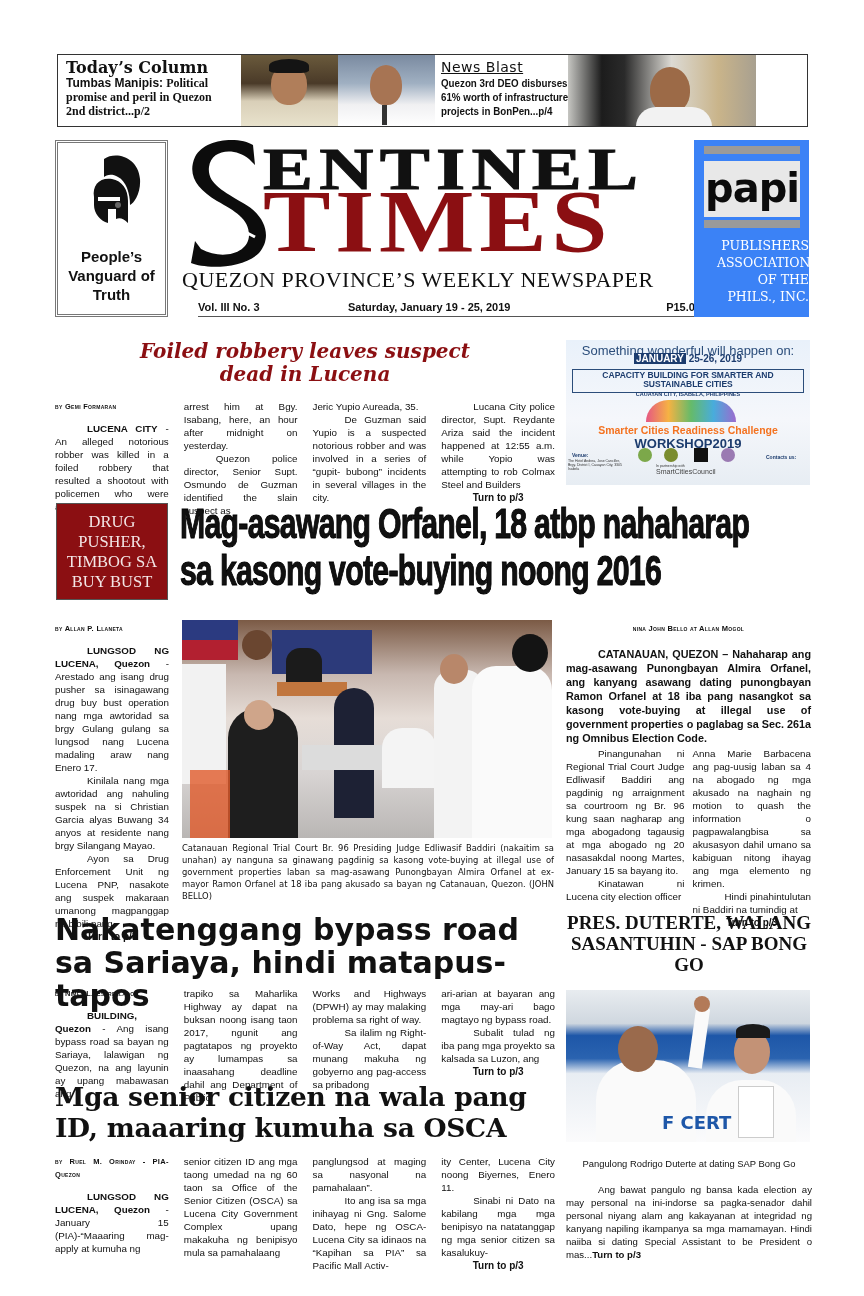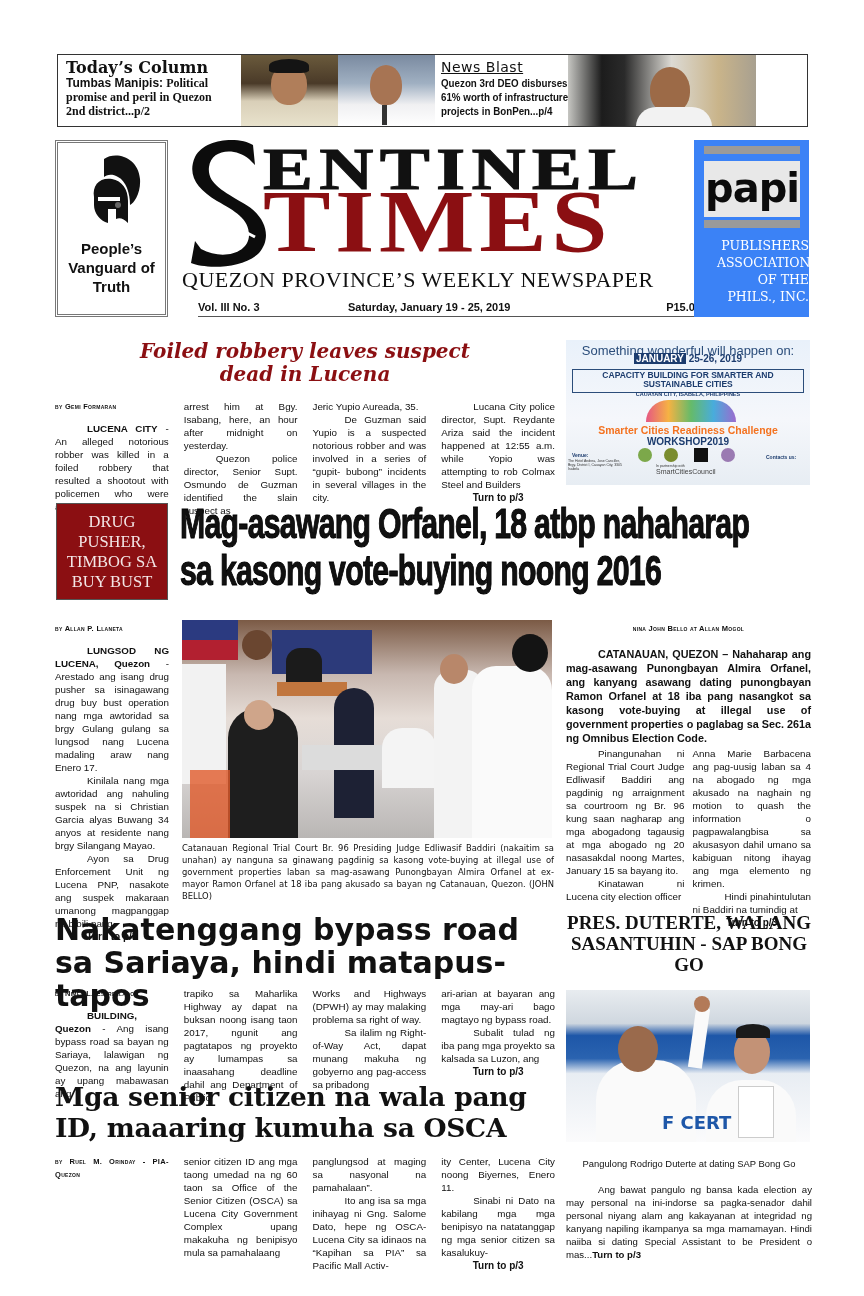--- a/index.html
+++ b/index.html
@@ -18,21 +18,21 @@
   .photo-2 { left: 280px; top: 0; width: 97px; height: 71px; background: linear-gradient(180deg, #7a8aa0 0%, #a0b0c2 40%, #f0f0f2 70%, #ffffff 100%); }
   .face { position: absolute; border-radius: 50% 50% 45% 45%; background: #b07e5a; }
   .teaser-mid { position: absolute; left: 377px; top: 0; width: 133px; height: 70px; padding: 4px 6px; }
   .teaser-mid .kicker { font-family: "DejaVu Sans", sans-serif; font-size: 14px; text-decoration: underline; letter-spacing: 0.5px; line-height: 17px; }
   .teaser-mid .body { font-family: "Liberation Sans", sans-serif; font-weight: bold; font-size: 11.5px; line-height: 14px; transform: scaleX(0.85); transform-origin: left; width: 150px; }
   .photo-3 { left: 510px; top: 0; width: 188px; height: 71px; background: linear-gradient(90deg, #c6c6c2 0%, #1c1c1c 18%, #2a2a2a 30%, #dcdad4 55%, #c9b48a 80%, #a8a090 100%); }
 
   
   .left-badge { left: 55px; top: 140px; width: 113px; height: 177px; border: 3px double #777; background: #fff; }
   .helmet { position: absolute; left: 28px; top: 10px; width: 56px; height: 80px; }
-  .badge-text { position: absolute; left: 0; right: 0; top: 96px; text-align: center; font-family: "Liberation Sans", sans-serif; font-weight: bold; font-size: 15px; line-height: 19px; }
+  .badge-text { position: absolute; left: 0; right: 0; top: 104px; text-align: center; font-family: "Liberation Sans", sans-serif; font-weight: bold; font-size: 15px; line-height: 19px; }
 
   .mast-S { left: 183px; top: 135px; width: 90px; height: 132px; }
   .mast-row1 { left: 263px; top: 143px; font-family: "Liberation Serif", serif; font-size: 60px; line-height: 52px; letter-spacing: 5px; color: #111; font-weight: bold; transform: scaleX(1.25); transform-origin: left; -webkit-text-stroke: 1px #111; }
   .mast-row2 { left: 263px; top: 183px; font-family: "Liberation Serif", serif; font-size: 88px; line-height: 78px; letter-spacing: 4px; color: #8b0f12; font-weight: bold; transform: scaleX(1.15); transform-origin: left; }
   .tagline { left: 182px; top: 268px; width: 505px; font-family: "Liberation Serif", serif; font-size: 22px; line-height: 24px; letter-spacing: 0.5px; white-space: nowrap; }
   .dateline { left: 198px; top: 299px; width: 505px; height: 18px; border-bottom: 1.5px solid #555; font-size: 11px; font-weight: bold; }
   .dateline span { position: absolute; top: 2px; }
 
   .right-badge { left: 694px; top: 140px; width: 115px; height: 177px; background: #3b82f6; }
   .papi-bar { position: absolute; left: 10px; width: 96px; background: #9a9a9a; }
@@ -151,21 +151,21 @@
 </div>
 
 <div class="abs ad">
   <div class="t" style="top:3px;font-size:13px;color:#2b4d7a;">Something wonderful will happen on:</div>
   <div class="t" style="top:13px;font-size:10px;font-weight:bold;color:#1c3c6e;"><span style="background:#1c3c6e;color:#fff;padding:0 2px;">JANUARY</span> <span>25-26, 2019</span></div>
   <div style="position:absolute;left:6px;top:29px;width:232px;height:24px;border:1px solid #2b4d7a;"></div>
   <div class="t" style="top:31px;left:20px;right:20px;font-size:8.5px;line-height:9px;font-weight:bold;color:#1c3c6e;">CAPACITY BUILDING FOR SMARTER AND SUSTAINABLE CITIES</div>
   <div class="t" style="top:51px;font-size:5.5px;font-weight:bold;color:#1c3c6e;">CAUAYAN CITY, ISABELA, PHILIPPINES</div>
   <div style="position:absolute;left:80px;top:60px;width:90px;height:22px;background:linear-gradient(90deg,#e33b6e,#f6a623,#4cb050,#2a9fd6,#8c52c6);border-radius:40px 40px 0 0;opacity:0.85;"></div>
   <div class="t" style="top:84px;font-size:10.5px;font-weight:bold;color:#f47321;">Smarter Cities Readiness Challenge</div>
-  <div class="t" style="top:96px;font-size:10px;font-weight:bold;color:#1c3c6e;">WORKSHOP2019</div>
+  <div class="t" style="top:96px;font-size:13px;font-weight:bold;color:#1c3c6e;">WORKSHOP2019</div>
   <div style="position:absolute;left:72px;top:108px;width:14px;height:14px;border-radius:50%;background:#7ca84a;"></div>
   <div style="position:absolute;left:98px;top:108px;width:14px;height:14px;border-radius:50%;background:#7a8c2e;"></div>
   <div style="position:absolute;left:128px;top:108px;width:14px;height:14px;background:#111;"></div>
   <div style="position:absolute;left:155px;top:108px;width:14px;height:14px;border-radius:50%;background:#9a7ab2;"></div>
   <div style="position:absolute;left:6px;top:112px;font-size:5px;font-weight:bold;color:#1c3c6e;">Venue:</div>
   <div style="position:absolute;left:2px;top:119px;width:58px;font-size:3.5px;line-height:4px;color:#333;">The Hotel Andrea, Jose Canciller, Brgy. District I, Cauayan City, 3305 Isabela</div>
   <div style="position:absolute;left:90px;top:124px;font-size:3.5px;color:#333;">In partnership with</div>
   <div style="position:absolute;left:90px;top:128px;font-size:7px;color:#444;">SmartCitiesCouncil</div>
   <div style="position:absolute;left:200px;top:114px;font-size:5px;font-weight:bold;color:#1c3c6e;">Contacts us:</div>
 </div>
@@ -258,20 +258,21 @@
 <div class="abs duterte-cap">Pangulong Rodrigo Duterte at dating SAP Bong Go</div>
 <div class="abs duterte-body">
   <span class="indent" style="display:inline-block;width:32px;"></span><span>Ang bawat pangulo ng bansa kada election ay may personal na ini-indorse sa pagka-senador dahil personal niyang alam ang kakayanan at integridad ng kanyang napiling ikampanya sa mga mamamayan. Hindi naiiba si dating Special Assistant to be President o mas...</span><b>Turn to p/3</b>
 </div>
 
 <div class="abs senior-head">Mga senior citizen na wala pang ID, maaaring kumuha sa OSCA</div>
 <div class="abs cols4" style="left:55px;top:1155px;width:500px;">
   <div>
     <div class="byline">by Ruel M. Orinday - PIA-Quezon</div>
     <div style="height:9px;"></div>
+    <div class="indent"><b>LUNGSOD NG LUCENA, Quezon</b><span> - January 15 (PIA)-“Maaaring mag-apply at kumuha ng</span></div>
   </div>
   <div>
     <div>senior citizen ID ang mga taong umedad na ng 60 taon sa Office of the Senior Citizen (OSCA) sa Lucena City Government Complex upang makakuha ng benipisyo mula sa pamahalaang</div>
   </div>
   <div>
     <div>panglungsod at maging sa nasyonal na pamahalaan”.</div>
     <div class="indent">Ito ang isa sa mga inihayag ni Gng. Salome Dato, hepe ng OSCA-Lucena City sa idinaos na “Kapihan sa PIA” sa Pacific Mall Activ-</div>
   </div>
   <div>
     <div>ity Center, Lucena City noong Biyernes, Enero 11.</div>

